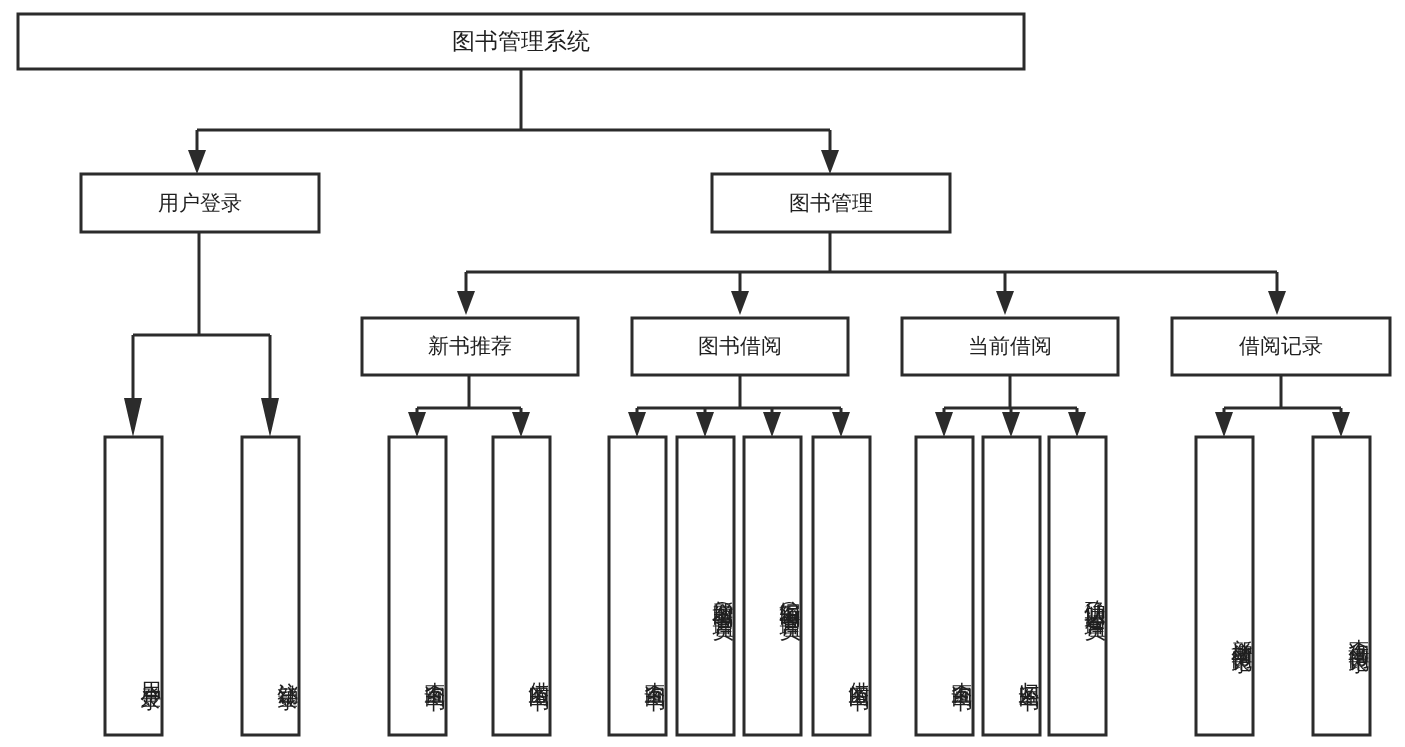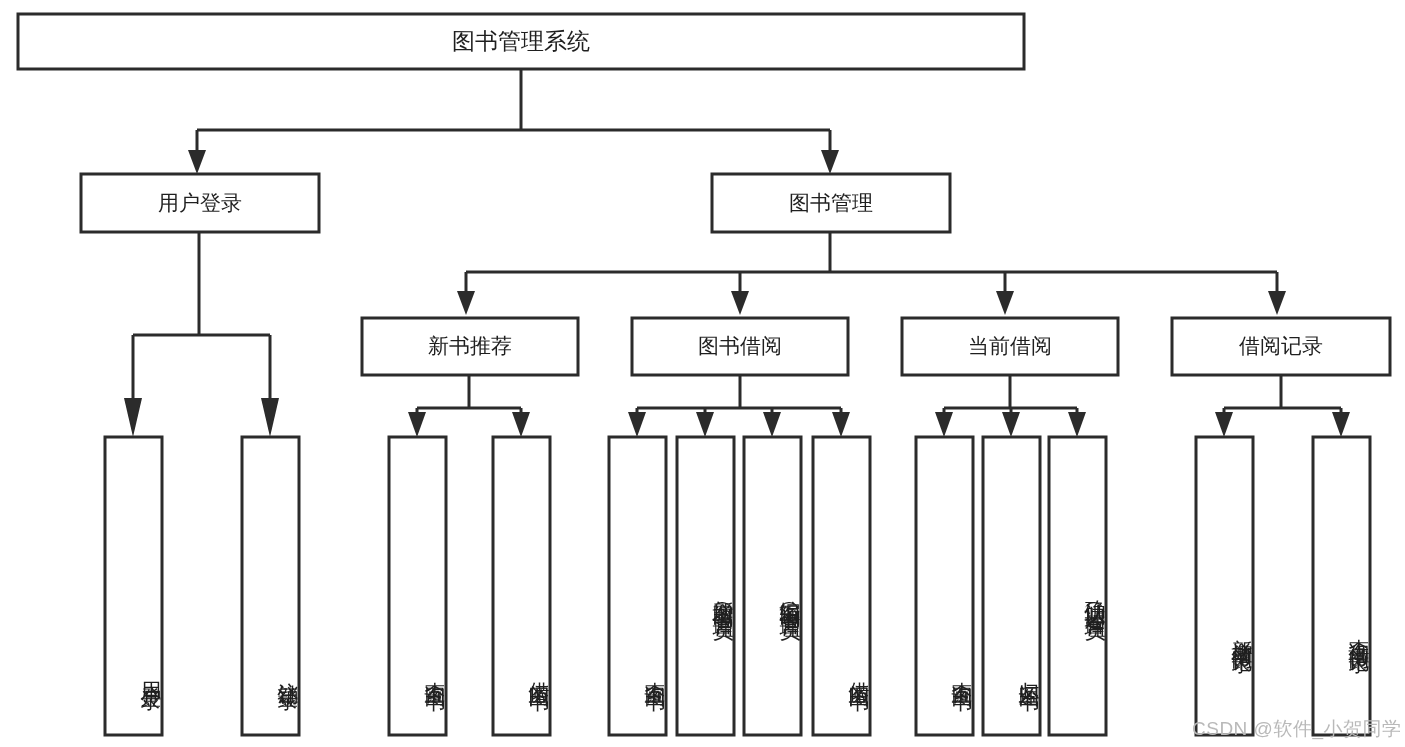--- a/index.html
+++ b/index.html
@@ -243,15 +243,14 @@
   <div class="vlabel" style="left:609px; top:437px; width:57px; height:298px; padding-top:85px;">查询图书</div>
   <div class="vlabel" style="left:677px; top:437px; width:57px; height:298px; padding-top:10px;">新增图书（管理员）</div>
   <div class="vlabel" style="left:744px; top:437px; width:57px; height:298px; padding-top:10px;">编辑图书（管理员）</div>
   <div class="vlabel" style="left:813px; top:437px; width:57px; height:298px; padding-top:85px;">借阅图书</div>
   <div class="vlabel" style="left:916px; top:437px; width:57px; height:298px; padding-top:85px;">查询图书</div>
   <div class="vlabel" style="left:983px; top:437px; width:57px; height:298px; padding-top:85px;">归还图书</div>
   <div class="vlabel" style="left:1049px; top:437px; width:57px; height:298px; padding-top:10px;">确认归还（管理员）</div>
   <div class="vlabel" style="left:1196px; top:437px; width:57px; height:298px; padding-top:45px;">新增借阅记录</div>
   <div class="vlabel" style="left:1313px; top:437px; width:57px; height:298px; padding-top:45px;">查询借阅记录</div>
 
-  <div class="watermark" style="left:1192px; top:716px;">CSDN @软件_小贺同学</div>
 
 </div>
 
 </body></html>

